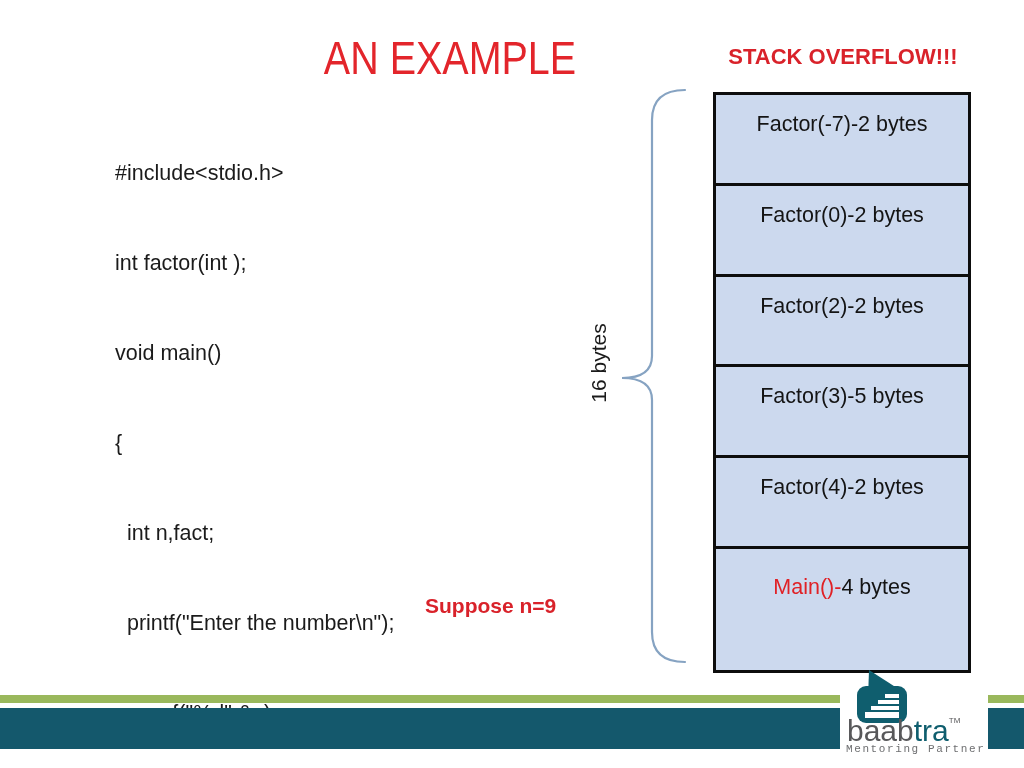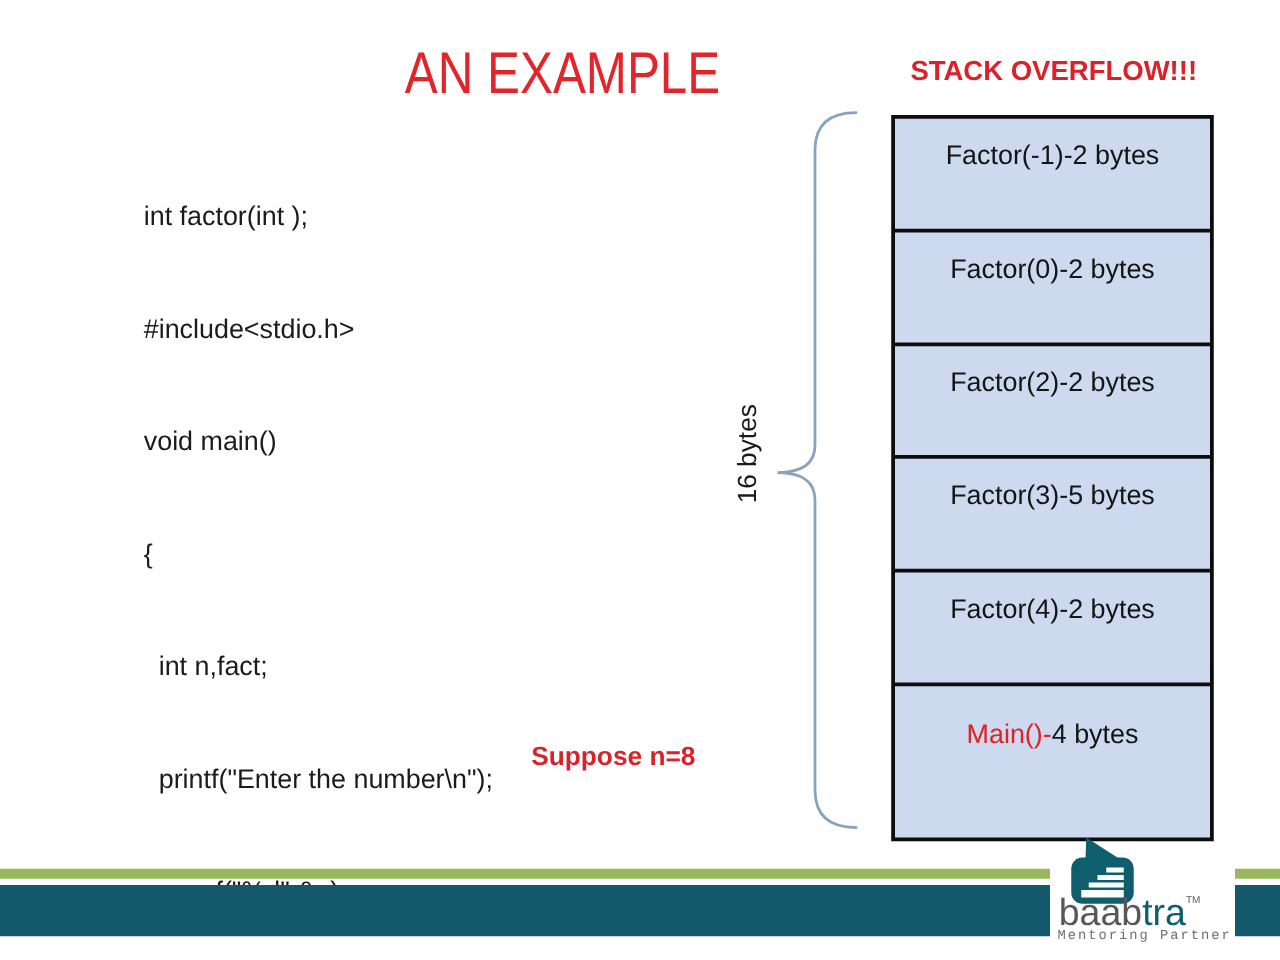--- a/index.html
+++ b/index.html
@@ -71,48 +71,48 @@
     font-size:11px;letter-spacing:1.6px;color:#6e6f71;white-space:nowrap;
   }
 </style>
 </head>
 <body>
 
 <div class="abs slide-title">AN EXAMPLE</div>
 <div class="abs stack-heading">STACK OVERFLOW!!!</div>
 
 <div class="abs code-block">
+  <div class="code-line">#include&lt;stdio.h&gt;</div>
   <div class="code-line">int factor(int );</div>
-  <div class="code-line">#include&lt;stdio.h&gt;</div>
   <div class="code-line">void main()</div>
   <div class="code-line">{</div>
   <div class="code-line">  int n,fact;</div>
   <div class="code-line">  printf("Enter the number\n");</div>
   <div class="code-line">  scanf("%d",&amp;n);</div>
   
   
   
   
   
   
   
   
   
 </div>
 
-<div class="abs suppose-note">Suppose n=8</div>
+<div class="abs suppose-note">Suppose n=9</div>
 
 <div class="abs bytes-label">16 bytes</div>
 
 <svg class="abs brace-svg" width="84" height="590" viewBox="0 0 84 590">
   <path d="M 73,6 Q 40,6 40,36 L 40,272 Q 40,294 10,294 Q 40,294 40,316 L 40,548 Q 40,578 73,578" fill="none" stroke="#86a3c2" stroke-width="2.2" stroke-linecap="round"></path>
 </svg>
 
 <div class="abs stack-box">
-  <div class="stack-frame"><span class="hl"></span><span>Factor(-1)-2 bytes</span></div>
+  <div class="stack-frame"><span class="hl"></span><span>Factor(-7)-2 bytes</span></div>
   <div class="stack-frame"><span class="hl"></span><span>Factor(0)-2 bytes</span></div>
   <div class="stack-frame"><span class="hl"></span><span>Factor(2)-2 bytes</span></div>
   <div class="stack-frame"><span class="hl"></span><span>Factor(3)-5 bytes</span></div>
   <div class="stack-frame"><span class="hl"></span><span>Factor(4)-2 bytes</span></div>
   <div class="stack-frame"><span class="hl">Main()-</span><span>4 bytes</span></div>
 </div>
 
 <div class="abs olive-stripe"></div>
 <div class="abs teal-stripe"></div>
 <div class="abs logo-backdrop"></div>

